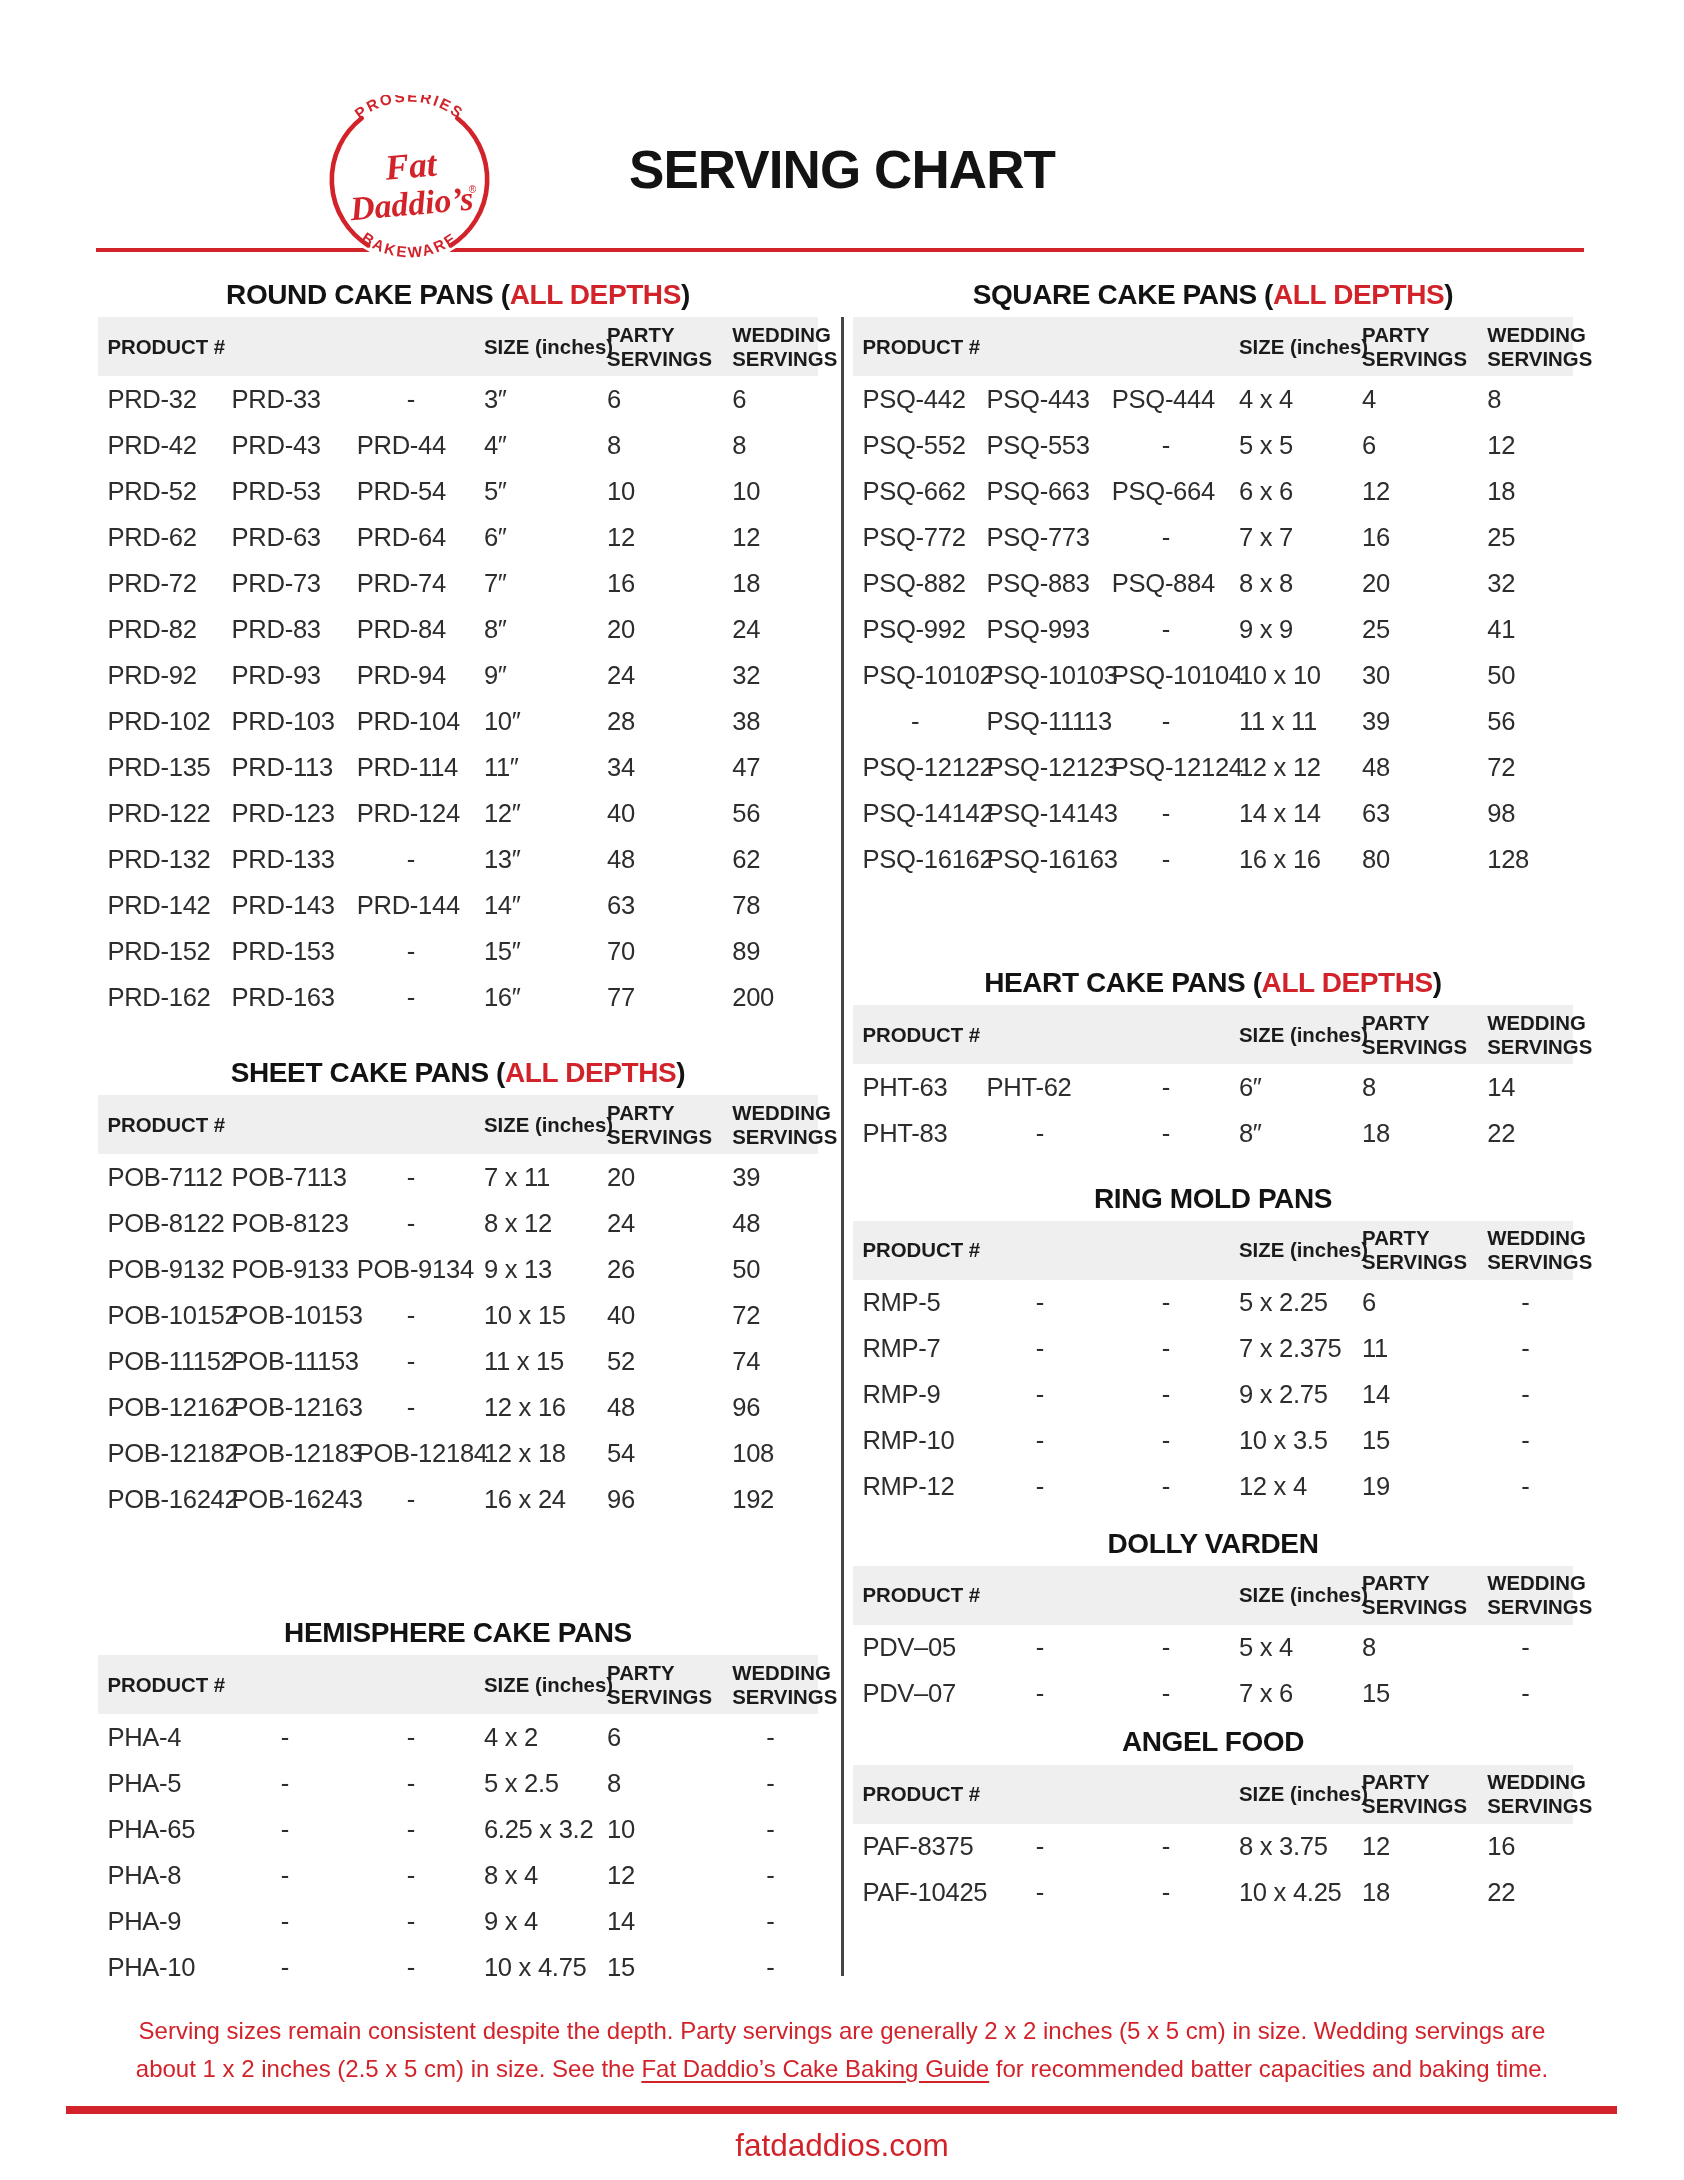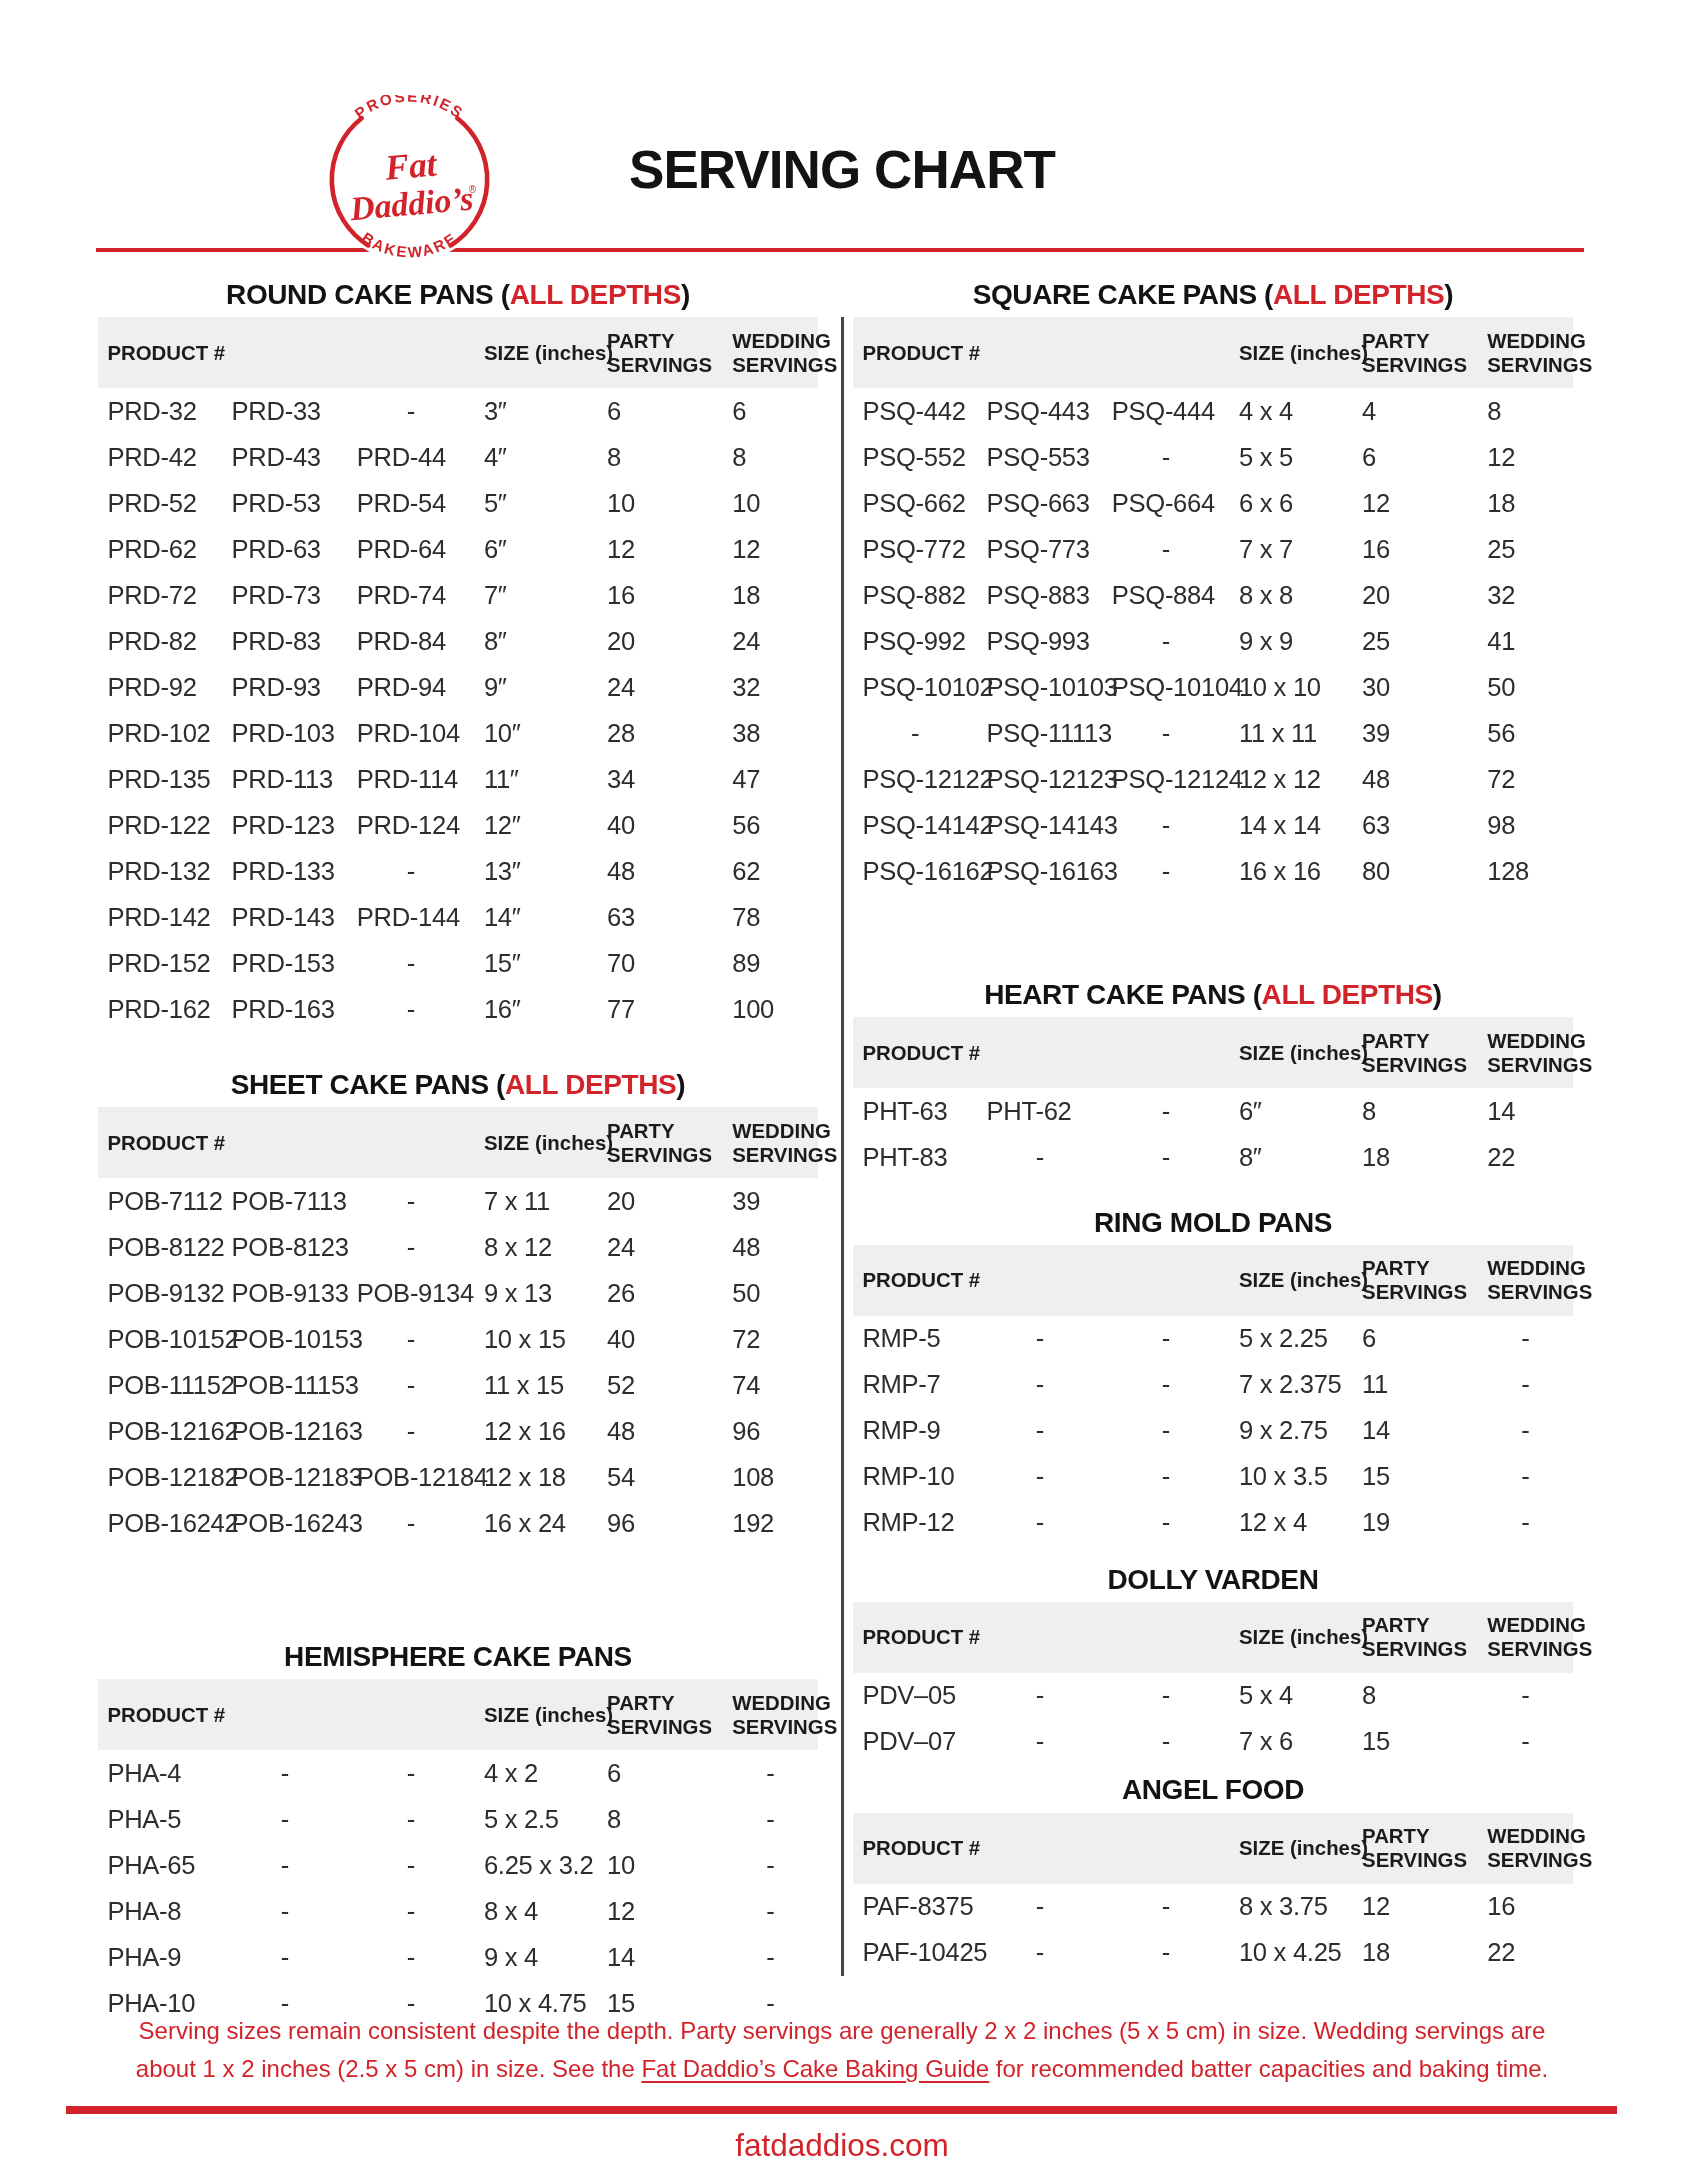--- a/index.html
+++ b/index.html
@@ -78,21 +78,21 @@
     line-height: 34px;
     color: #131313;
   }
   .section-title .red { color: var(--red); }
 
   .pan-table {
     border-collapse: collapse;
     table-layout: fixed;
     width: 720px;
   }
-  .pan-table thead tr { background: var(--header-bg); height: 71px; }
+  .pan-table thead tr { background: var(--header-bg); height: 59px; }
   .pan-table th {
     text-align: left;
     vertical-align: middle;
     padding: 0 0 0 9.4px;
     font-size: 20.4px;
     font-weight: bold;
     line-height: 1.18;
     color: #1b1b1b;
   }
   .pan-table th.th-size { white-space: nowrap; }
@@ -299,21 +299,21 @@
                   <td>15″</td>
                   <td>70</td>
                   <td>89</td>
                 </tr>
                 <tr>
                   <td>PRD-162</td>
                   <td>PRD-163</td>
                   <td class="dash">-</td>
                   <td>16″</td>
                   <td>77</td>
-                  <td>100</td>
+                  <td>200</td>
                 </tr>
               </tbody>
     </table>
   </section>
 
   <section class="section">
     <h2 class="section-title"><span>SHEET CAKE PANS</span><span><span> (</span><span class="red">ALL DEPTHS</span><span>)</span></span></h2>
     <table class="pan-table">
       <colgroup>
         <col style="width:124px">

